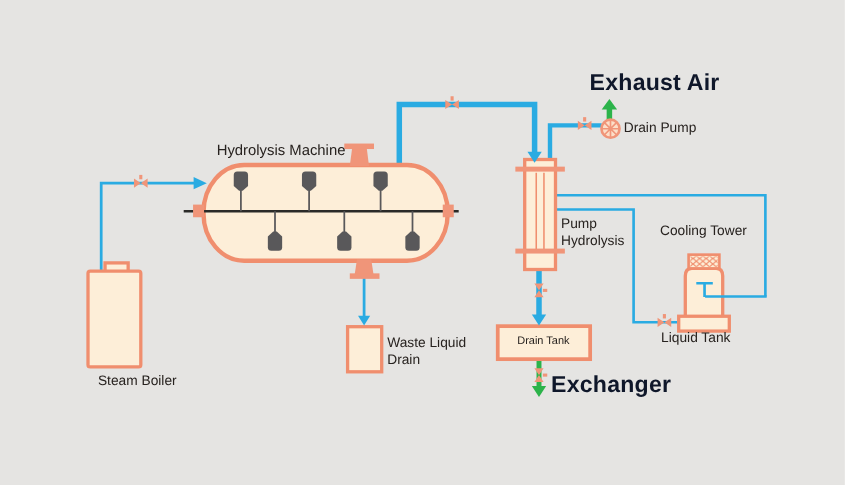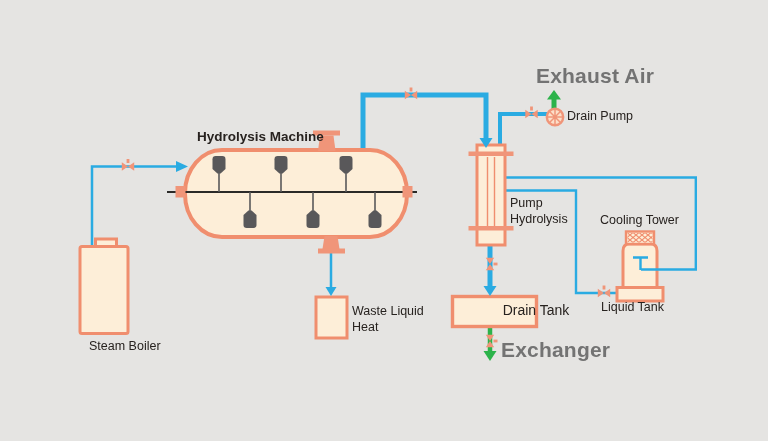--- a/index.html
+++ b/index.html
@@ -22,25 +22,25 @@
   .green{stroke:var(--flow_green); fill:none;}
   .green-arrow{fill:var(--flow_green);}
   .vessel{fill:var(--vessel_fill); stroke:var(--vessel_border);}
   .fit{fill:var(--fitting);}
   .tube{stroke:var(--vessel_border); stroke-width:1.4px;}
   .shaft{stroke:#2b2a28; stroke-width:2.2px;}
   .lbl{
     position:absolute; color:var(--text); font-size:12.5px; line-height:1.25;
     font-weight:500; white-space:nowrap;
   }
-  .lbl-title{font-size:13.5px; font-weight:700;}
-  .lbl-big{font-size:21px; font-weight:700; color:#737373; letter-spacing:.2px;text-align:center;}
+  .lbl-title{font-size:13.5px; font-weight:400;}
+  .lbl-big{font-size:21px; font-weight:700; color:#0f172a; letter-spacing:.2px;text-align:center;}
   .lbl-center{
     width:84px; height:30px; display:flex; align-items:center;
-    justify-content:center; font-size:14px;padding-left:42px;
+    justify-content:center; font-size:10px;
   }
 </style>
 </head>
 <body>
 
 <div id="stage">
 
   <svg id="diagram" width="768" height="441" viewBox="0 0 768 441">
     <defs>
       <g id="valve">
@@ -122,29 +122,29 @@
       </g>
     </g>
   </svg>
 
   <div class="lbl lbl-title" style="left:197px;top:129px">Hydrolysis Machine</div>
 
   <div class="lbl" style="left:89px;top:339px">Steam Boiler</div>
 
   <div class="lbl" style="left:352px;top:304px">
     <div>Waste Liquid</div>
-    <div>Heat</div>
+    <div>Drain</div>
   </div>
 
   <div class="lbl" style="left:510px;top:196px">
     <div>Pump</div>
     <div>Hydrolysis</div>
   </div>
 
-  <div class="lbl" style="left:600px;top:213px">Cooling Tower</div>
+  <div class="lbl" style="left:600px;top:203px">Cooling Tower</div>
 
   <div class="lbl" style="left:601px;top:300px">Liquid Tank</div>
 
   <div class="lbl" style="left:567px;top:109px">Drain Pump</div>
 
   <div class="lbl lbl-center" style="left:452px;top:296px">Drain Tank</div>
 
   <div class="lbl lbl-big" style="left:536px;top:63px">Exhaust Air</div>
 
   <div class="lbl lbl-big" style="left:501px;top:337px">Exchanger</div>

